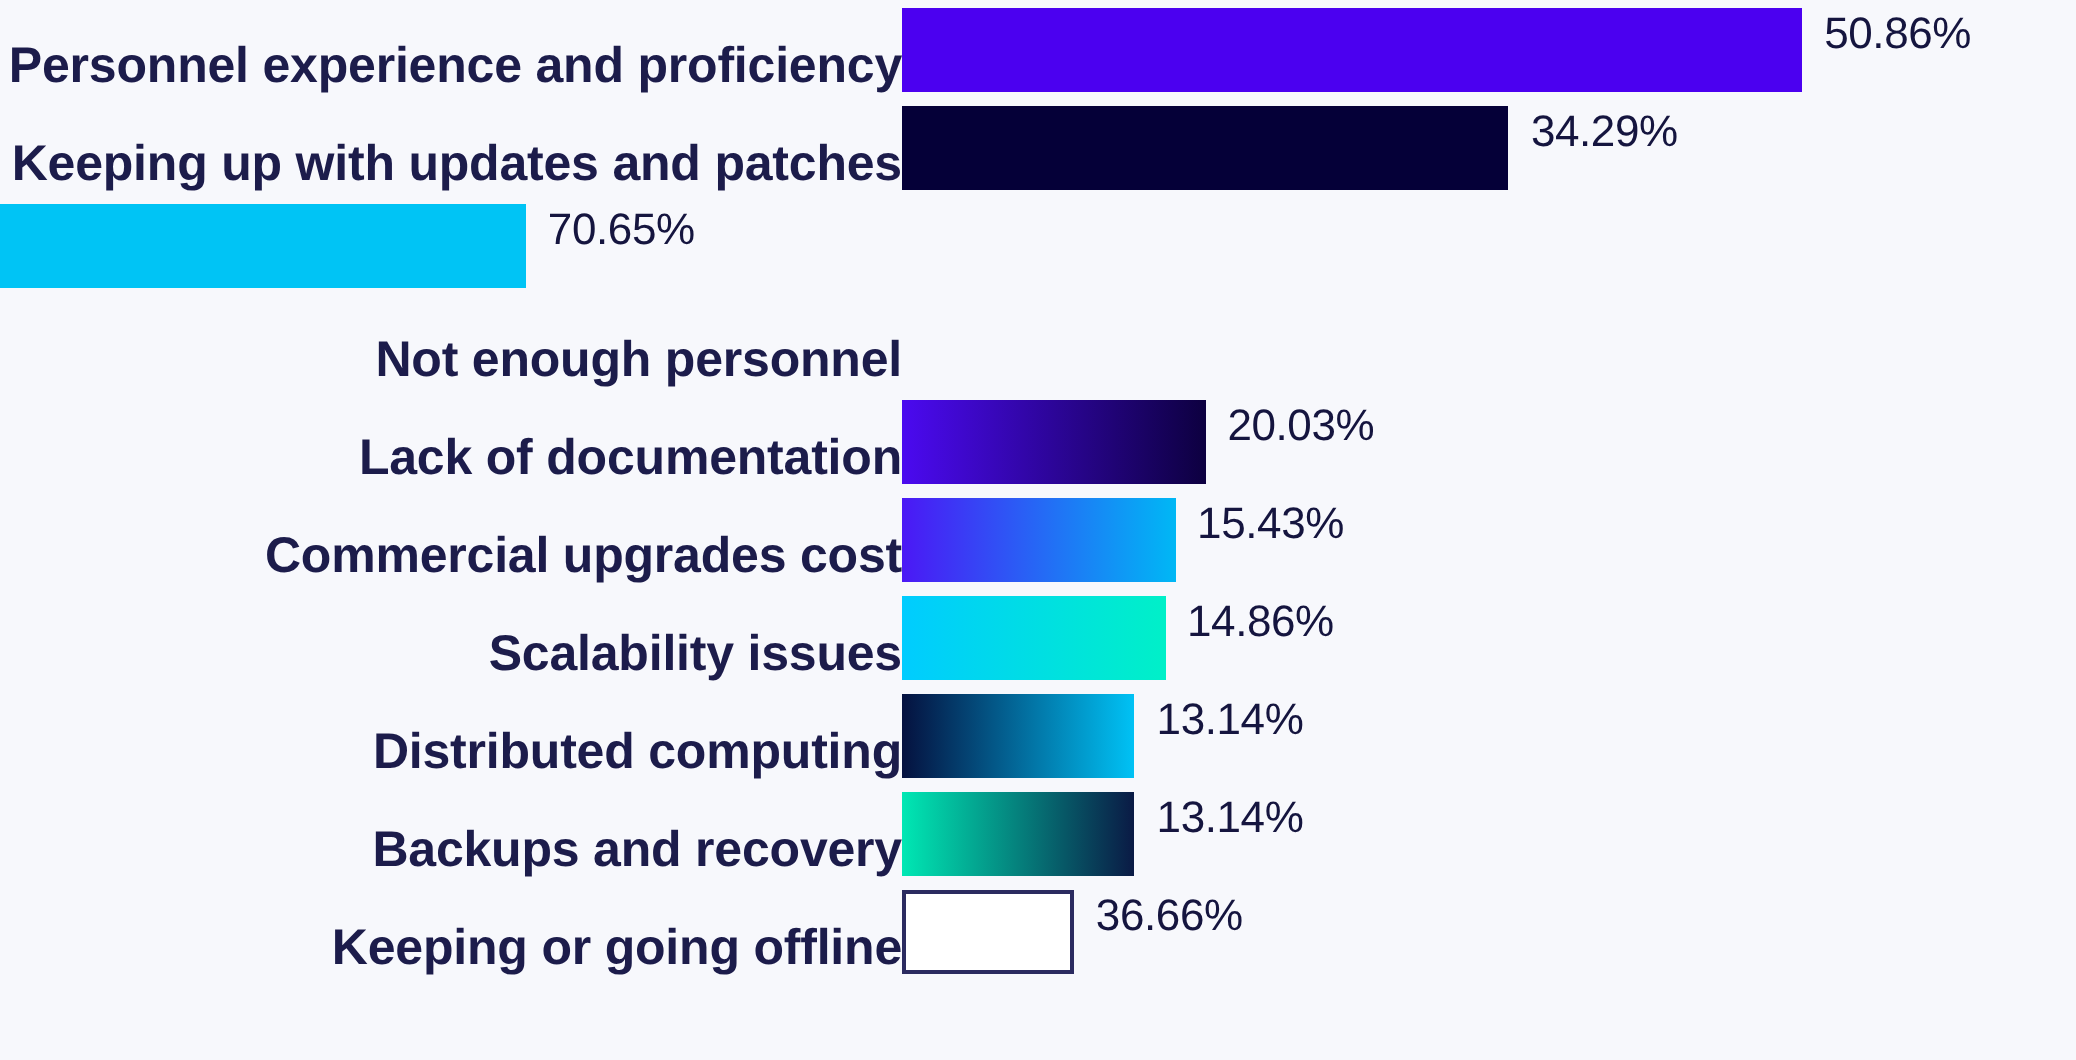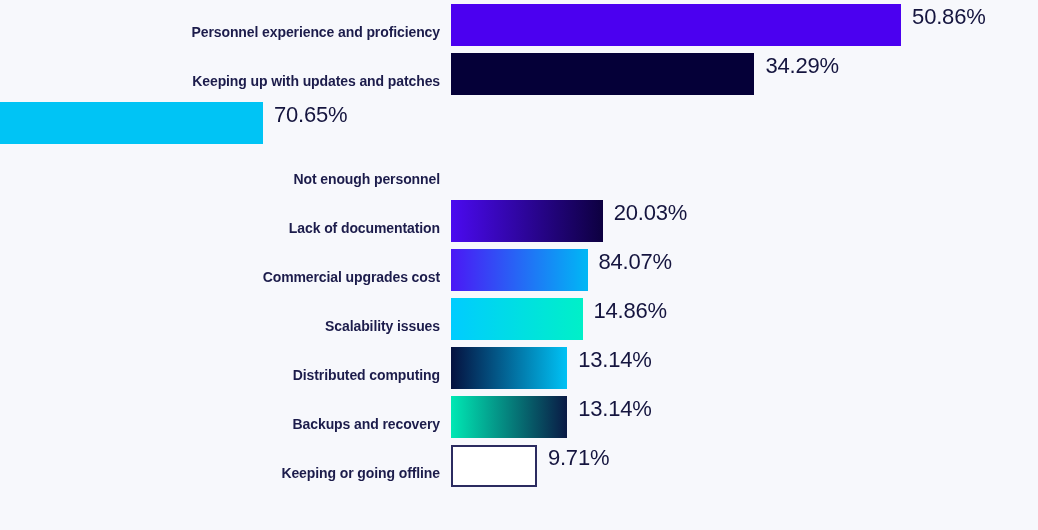--- a/index.html
+++ b/index.html
@@ -32,24 +32,23 @@
   .row {
     display: flex;
     align-items: center;
     height: 42px;
     margin-bottom: 7px;
   }
 
   .row-label {
     width: 451px;
     box-sizing: border-box;
-    padding-right: 11px;
     text-align: right;
     color: #1c1c4b;
-    font-size: 14px;
+    font-size: 25px;
     font-weight: 700;
     line-height: 1.08;
     letter-spacing: -0.1px;
     white-space: pre-line;
   }
 
   .bar-area {
     position: relative;
     flex: 1 1 auto;
     height: 58px;
@@ -108,21 +107,21 @@
         <div class="row-label">Lack of documentation</div>
         <div class="bar-area">
           <div class="bar" style="width: 151.689px; background: linear-gradient(90deg, rgb(75, 10, 240) 0%, rgb(13, 0, 64) 100%);"></div>
           <div class="bar-value">20.03%</div>
         </div>
       </div>
       <div class="row">
         <div class="row-label">Commercial upgrades cost</div>
         <div class="bar-area">
           <div class="bar" style="width: 136.555px; background: linear-gradient(90deg, rgb(75, 24, 245) 0%, rgb(0, 184, 245) 100%);"></div>
-          <div class="bar-value">84.07%</div>
+          <div class="bar-value">15.43%</div>
         </div>
       </div>
       <div class="row">
         <div class="row-label">Scalability issues</div>
         <div class="bar-area">
           <div class="bar" style="width: 131.511px; background: linear-gradient(90deg, rgb(0, 204, 255) 0%, rgb(0, 240, 200) 100%);"></div>
           <div class="bar-value">14.86%</div>
         </div>
       </div>
       <div class="row">
@@ -136,17 +135,17 @@
         <div class="row-label">Backups and recovery</div>
         <div class="bar-area">
           <div class="bar" style="width: 116.289px; background: linear-gradient(90deg, rgb(0, 232, 180) 0%, rgb(10, 26, 69) 100%);"></div>
           <div class="bar-value">13.14%</div>
         </div>
       </div>
       <div class="row">
         <div class="row-label">Keeping or going offline</div>
         <div class="bar-area">
           <div class="bar outlined" style="width: 85.9335px;"></div>
-          <div class="bar-value">9.71%</div>
+          <div class="bar-value">36.66%</div>
         </div>
       </div>
     </div>
 </div>
 
 </body></html>

